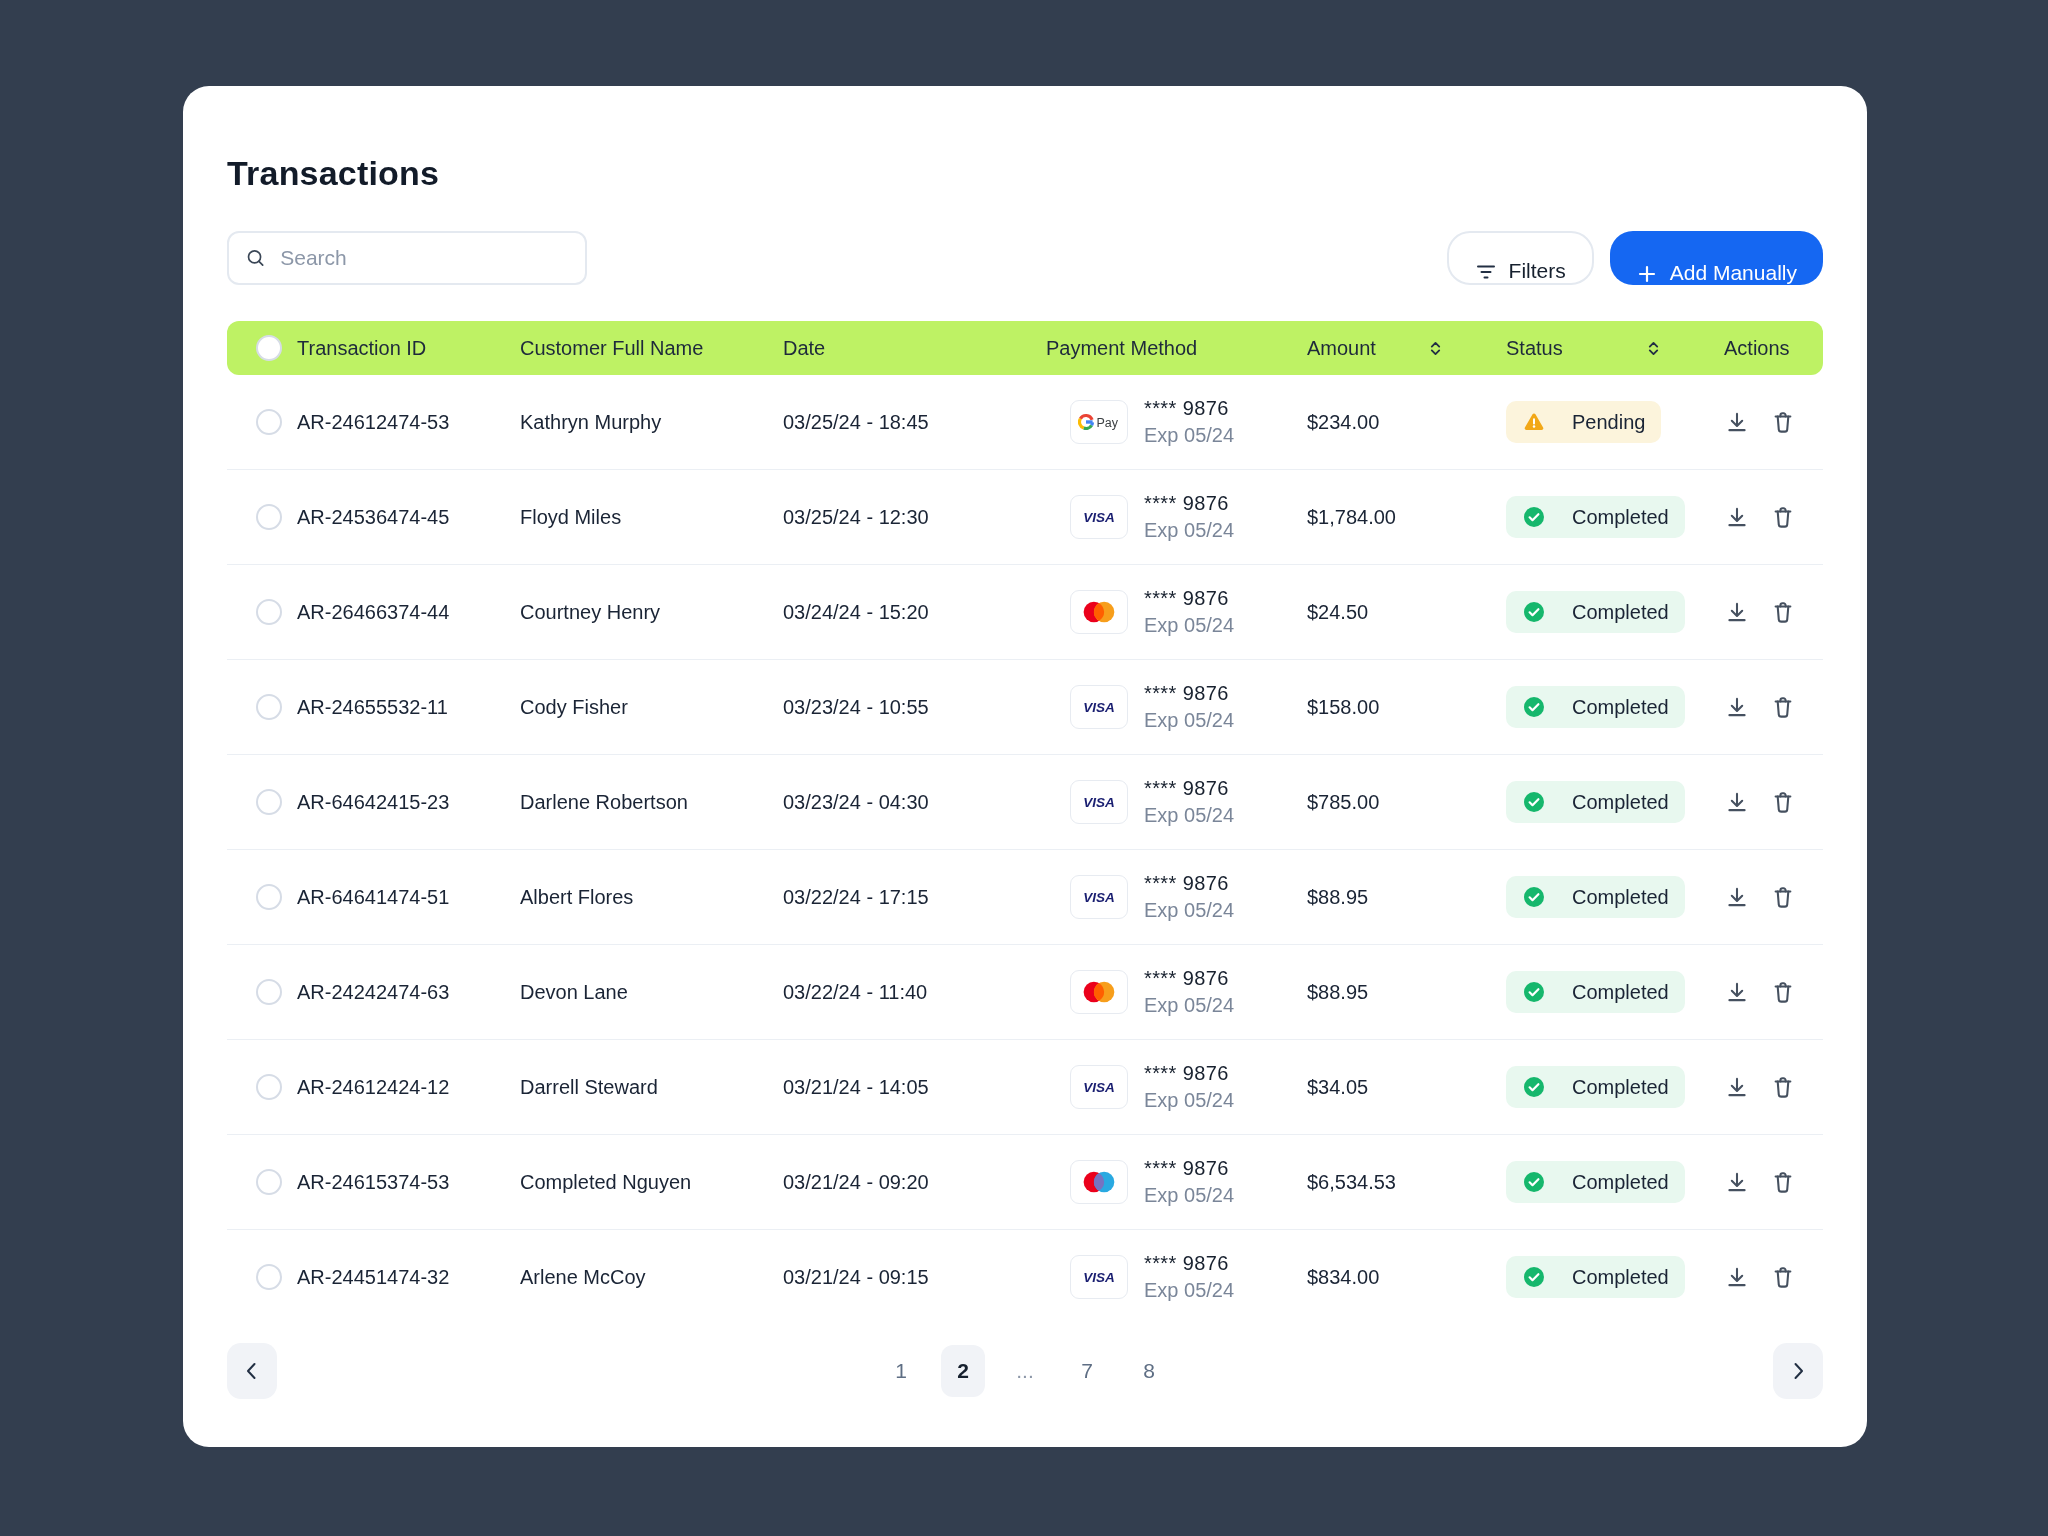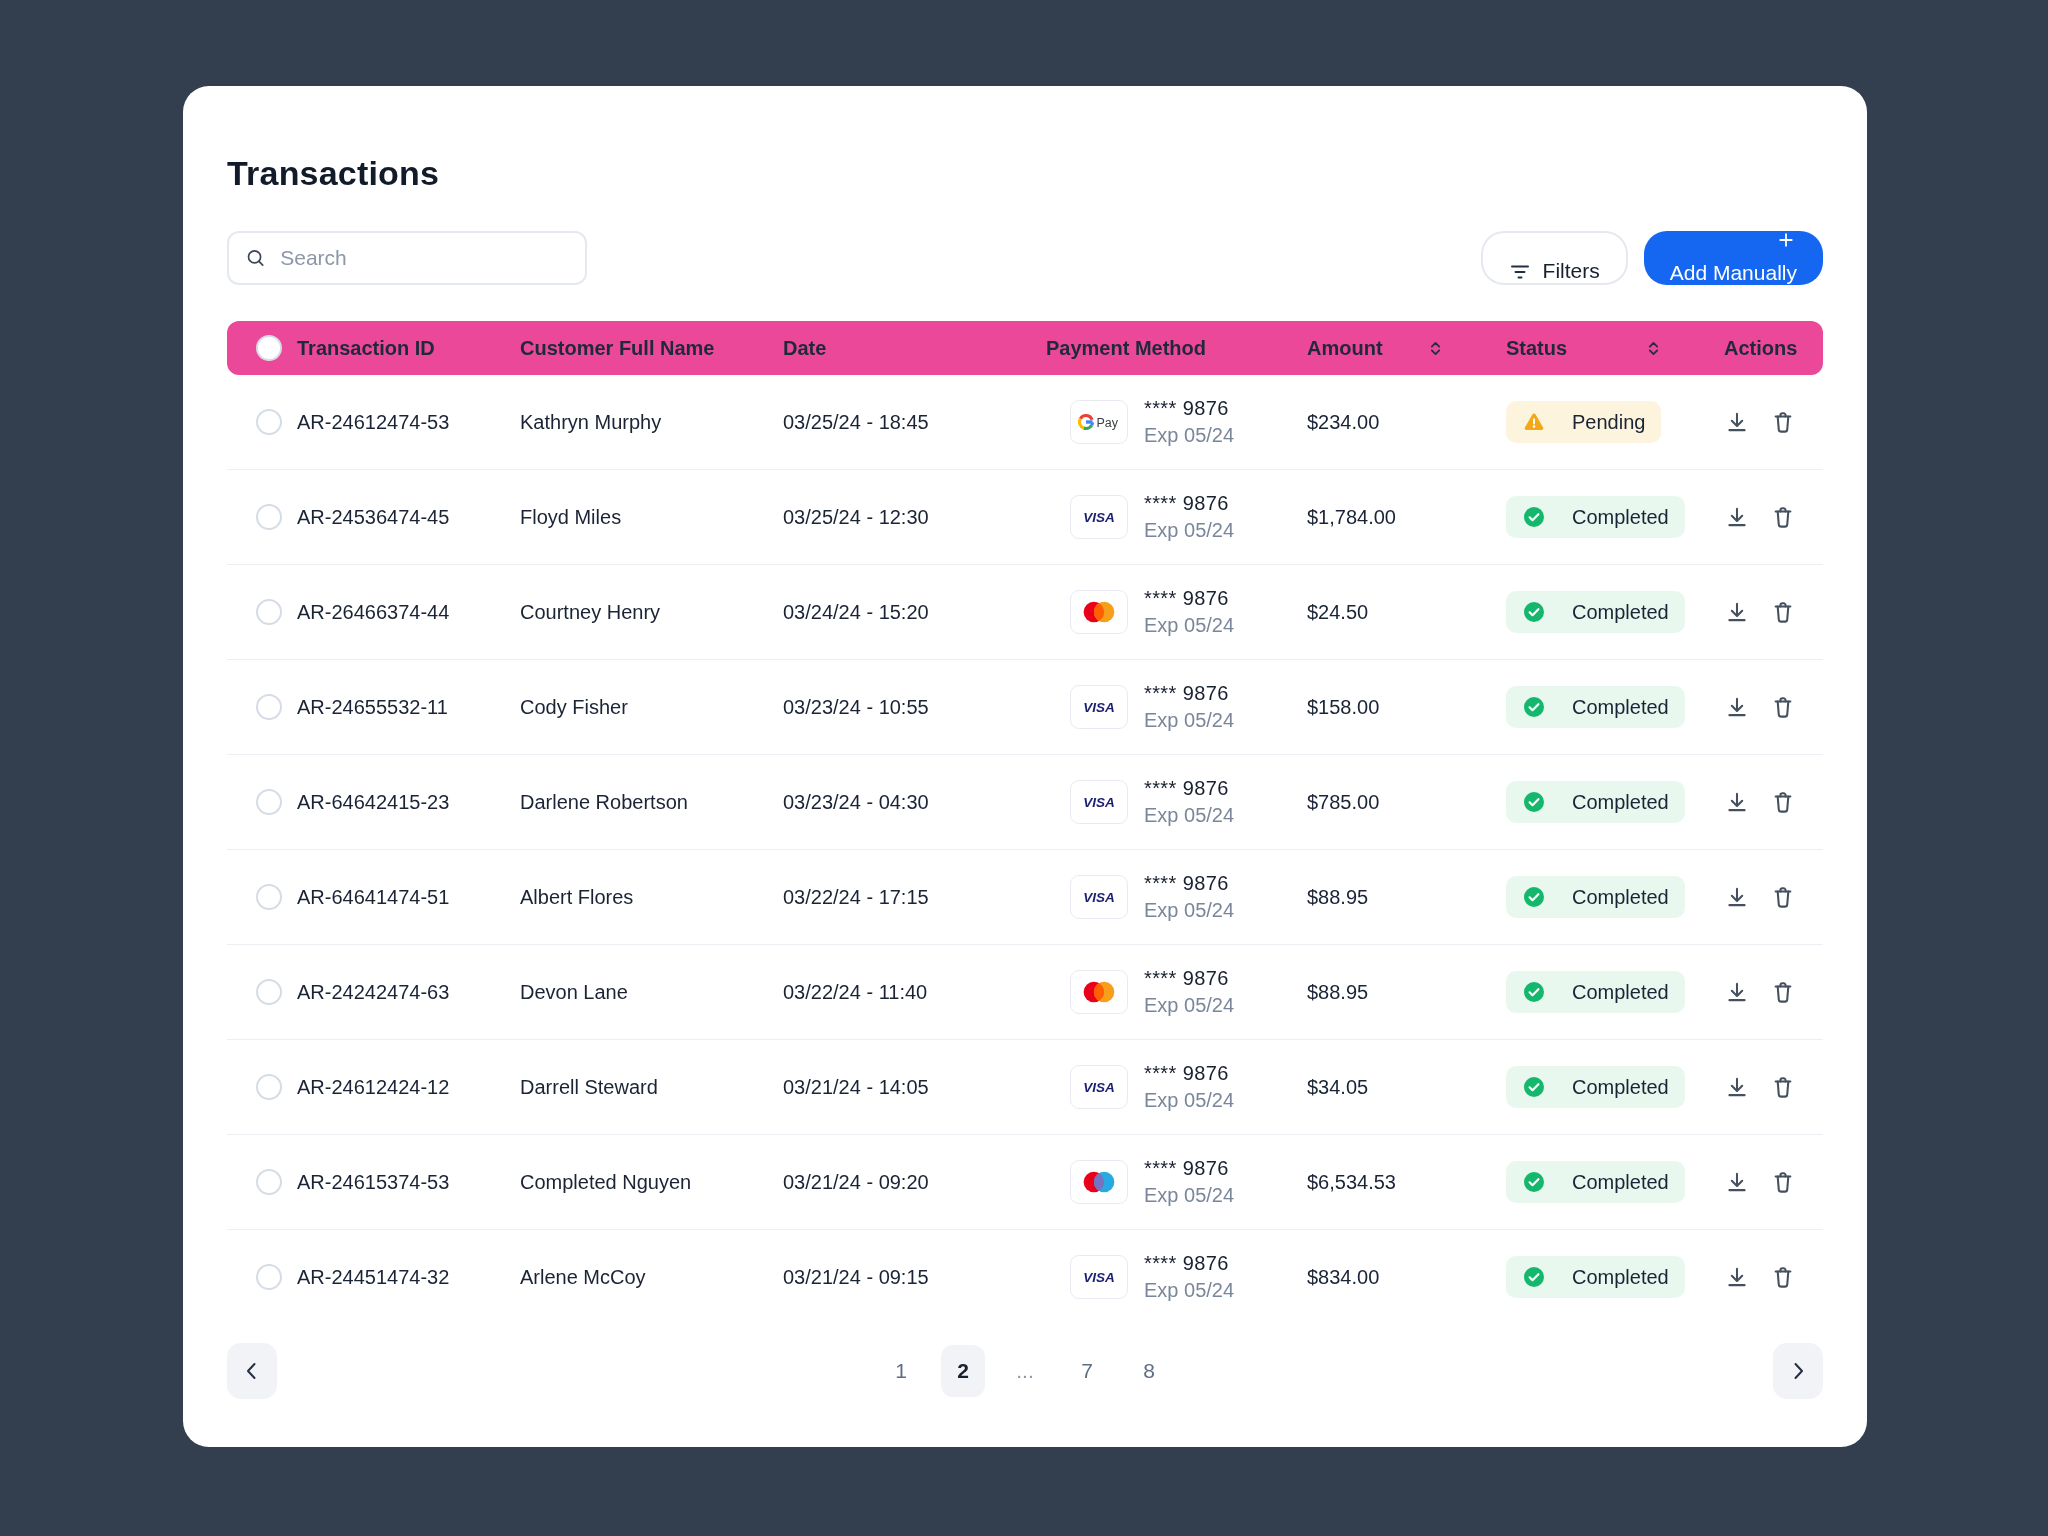--- a/index.html
+++ b/index.html
@@ -24,26 +24,26 @@
   }
   .search input{
     border:none;outline:none;font-size:21px;color:#16202E;width:100%;
     font-family:inherit;background:transparent;
   }
   .search input::placeholder{color:#8C97A8;}
   .toolbar-right{display:flex;gap:16px;align-items:center;}
   .btn{display:flex;align-items:flex-end;justify-content:center;gap:12px;height:54px;
        border-radius:23px;font-size:21px;font-family:inherit;cursor:pointer;box-sizing:border-box;}
   .btn-filters{padding:0 26px;background:#fff;border:2px solid #E4E9F0;color:#16202E;}
-  .btn-add{padding:0 26px;background:#1567F2;border:none;color:#fff;font-weight:500;flex-direction:column;}
+  .btn-add{padding:0 26px;background:#1567F2;border:none;color:#fff;font-weight:500;}
   
   .grid{display:grid;grid-template-columns:70px 223px 263px 263px 261px 199px 218px 1fr;align-items:center;}
   .thead{
-    margin-top:36px;height:54px;background:#ec4899;border-radius:12px;
-    font-size:20px;color:#1E2A3B;font-weight:700;
+    margin-top:36px;height:54px;background:#bef264;border-radius:12px;
+    font-size:20px;color:#1E2A3B;font-weight:400;
   }
   .th{display:flex;align-items:center;}
   .sort-btn{background:none;border:none;padding:0;margin-left:auto;margin-right:62px;
             display:flex;align-items:center;cursor:pointer;color:#222F43;}
   .trow{height:94px;border-bottom:1px solid #EBEFF4;font-size:20px;color:#1A2435;}
   .trow:last-child{border-bottom:none;}
   .c-check{display:flex;padding-left:29px;box-sizing:border-box;}
   .checkbox{width:26px;height:26px;border:2px solid #D6DCE6;border-radius:50%;
             background:#fff;display:block;box-sizing:border-box;cursor:pointer;}
   .c-payment{display:flex;align-items:center;gap:16px;}

